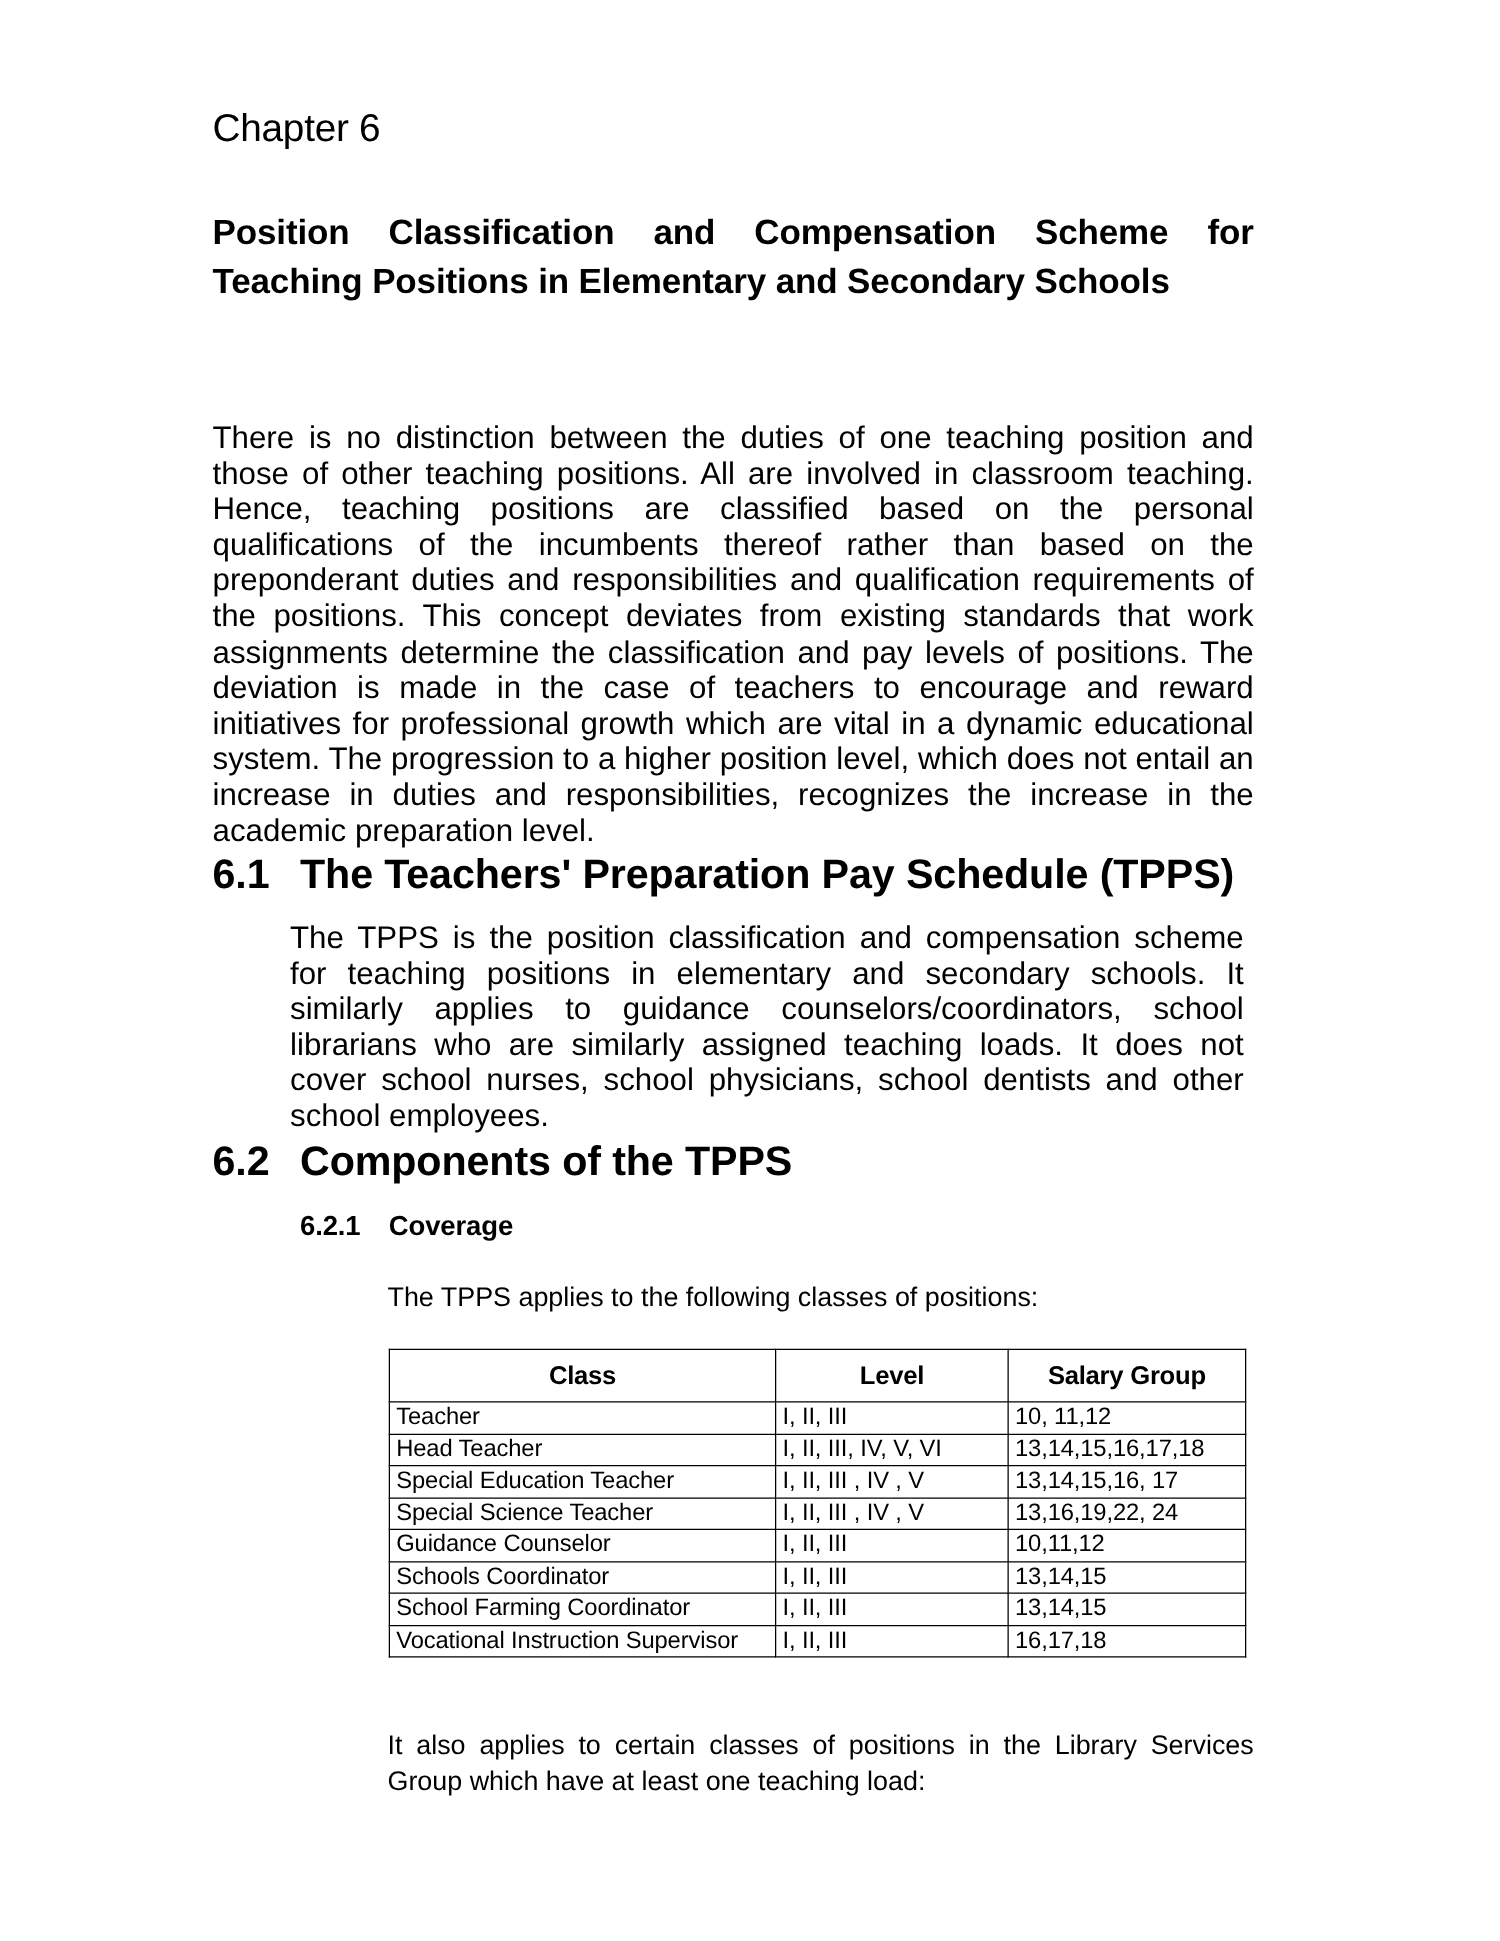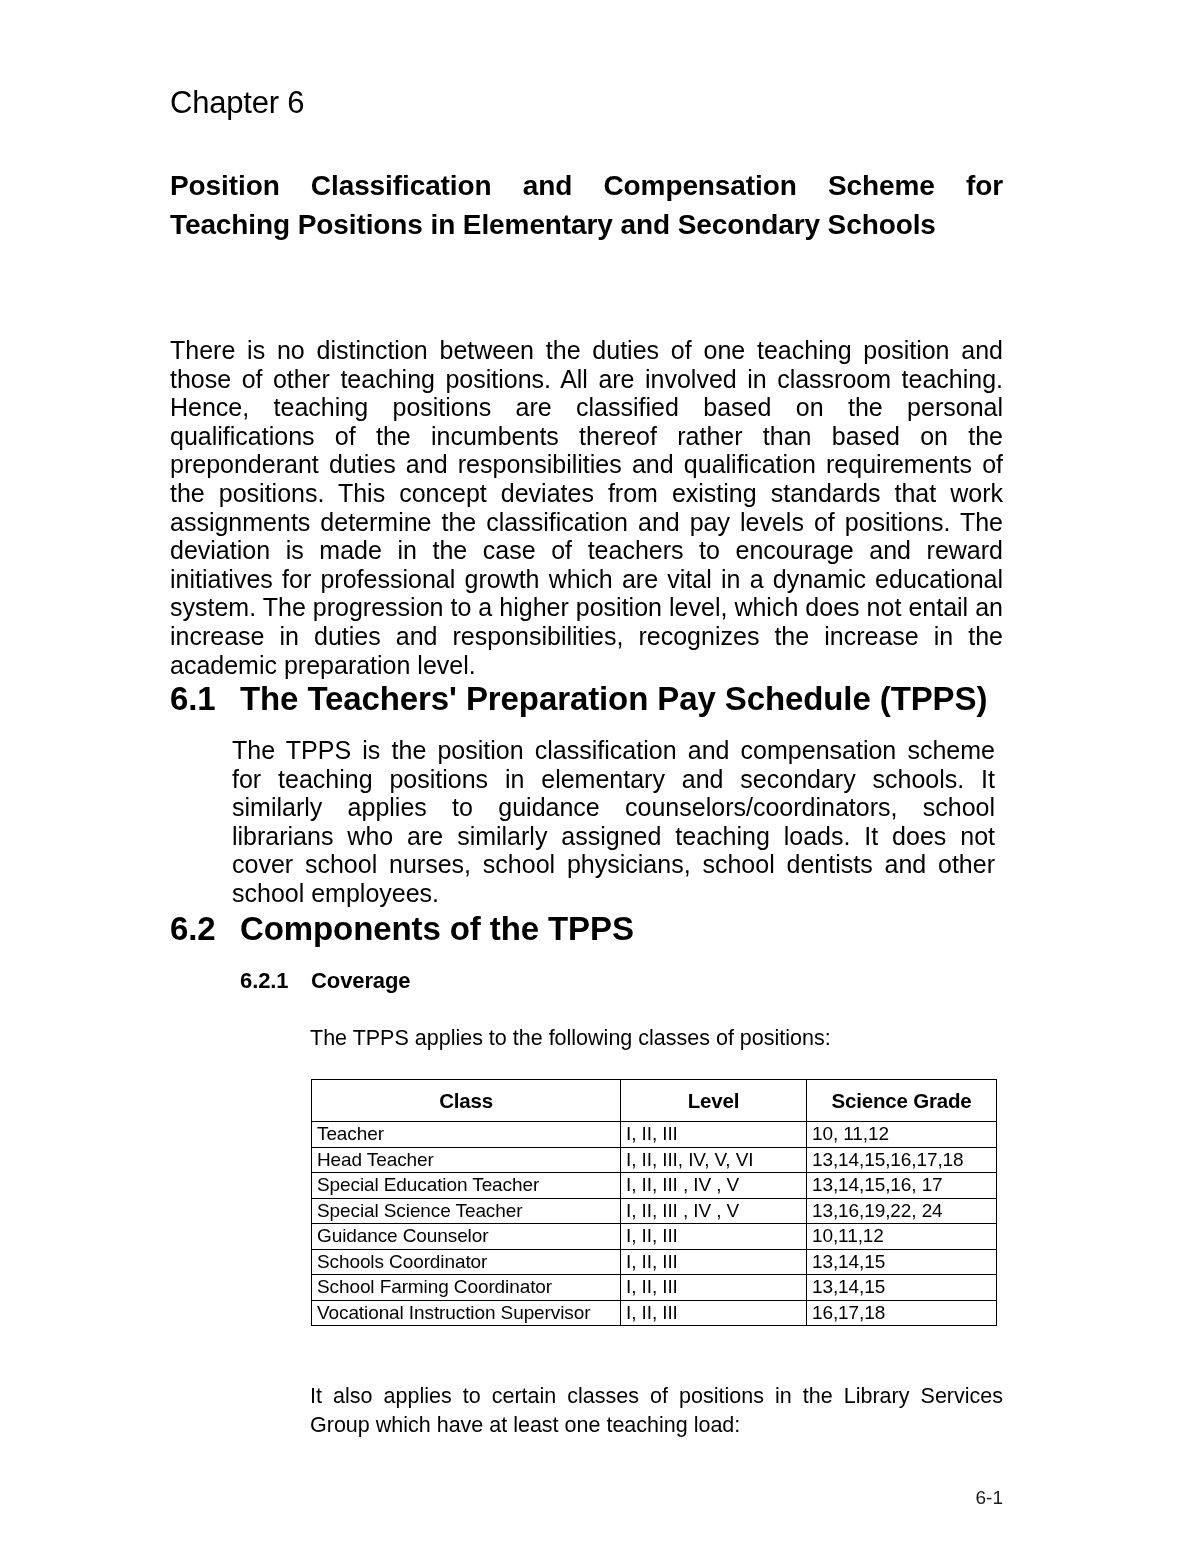--- a/index.html
+++ b/index.html
@@ -188,21 +188,21 @@
     <table class="coverage">
       <colgroup>
         <col class="col-class">
         <col class="col-level">
         <col class="col-grade">
       </colgroup>
       <thead>
         <tr>
           <th>Class</th>
           <th>Level</th>
-          <th>Science Grade</th>
+          <th>Salary Group</th>
         </tr>
       </thead>
       <tbody>
         <tr>
           <td>Teacher</td>
           <td>I, II, III</td>
           <td>10, 11,12</td>
         </tr>
         <tr>
           <td>Head Teacher</td>
@@ -238,15 +238,14 @@
           <td>Vocational Instruction Supervisor</td>
           <td>I, II, III</td>
           <td>16,17,18</td>
         </tr>
       </tbody>
     </table>
   </div>
 
   <div class="indent2-para" id="library-para">It also applies to certain classes of positions in the Library Services Group which have at least one teaching load:</div>
 
-  <div class="page-footer">6-1</div>
 
 </div>
 
 </body></html>

